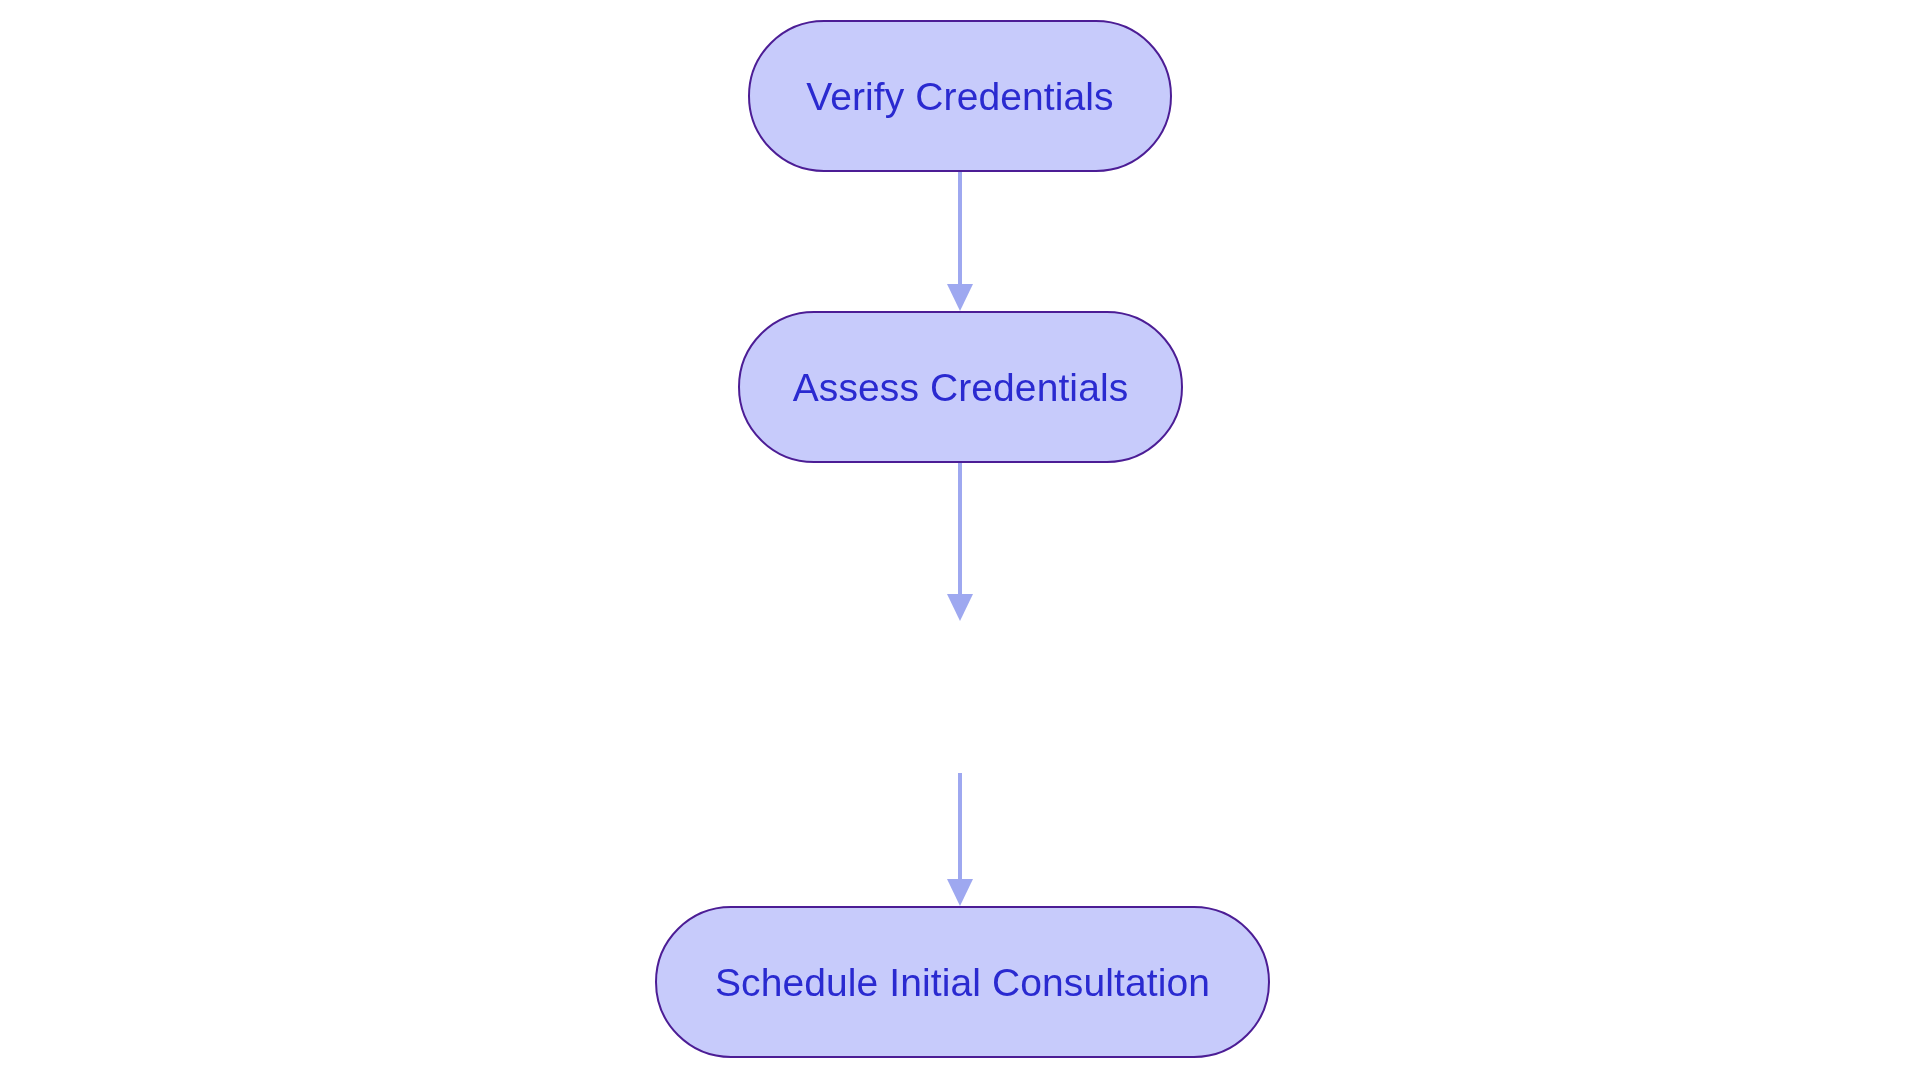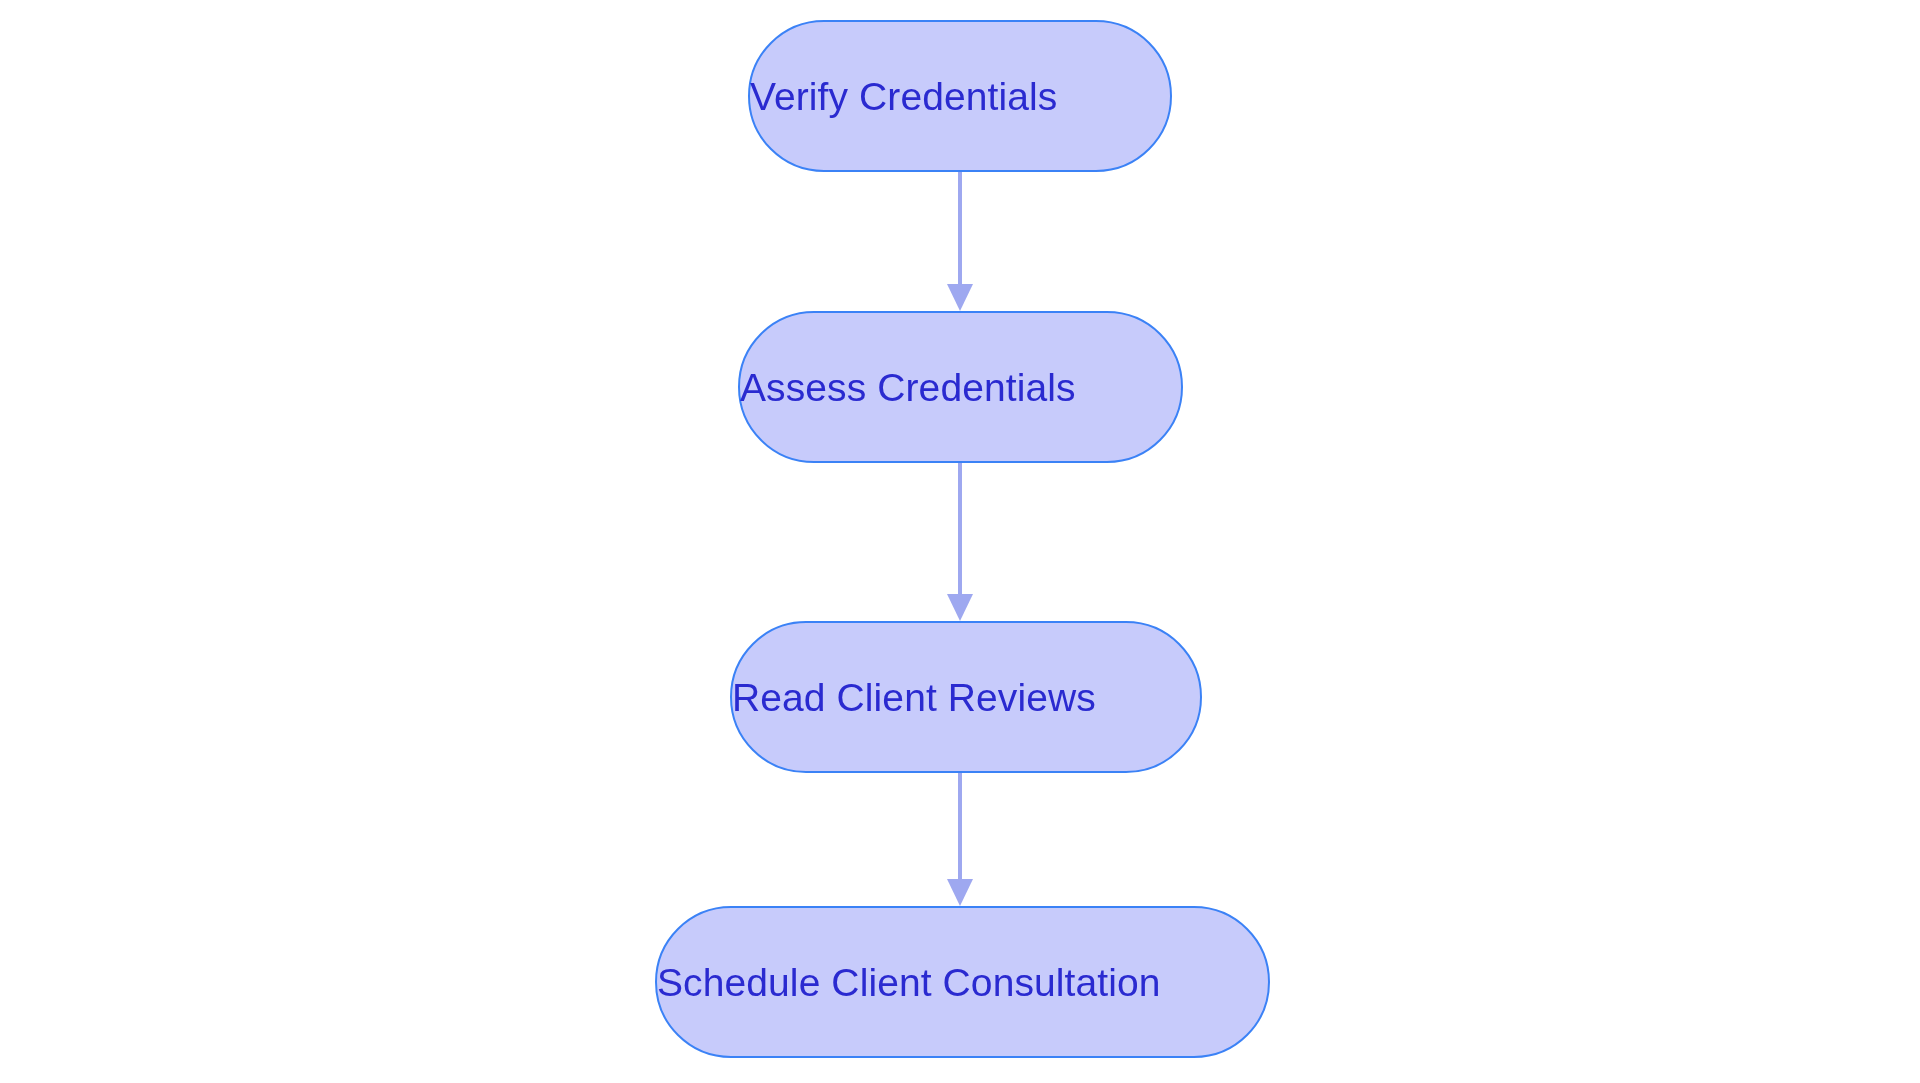--- a/index.html
+++ b/index.html
@@ -21,23 +21,23 @@
     height: 1083px;
     background: #ffffff;
   }
 
   
   .node {
     position: absolute;
     box-sizing: border-box;
     display: flex;
     align-items: center;
-    justify-content: flex-start;
+    justify-content: center;
     background: #c7cbfb;
-    border: 2px solid #3b82f6;
+    border: 2px solid #4c1d95;
     border-radius: 76px;
     color: #2a2ad0;
     -webkit-font-smoothing: antialiased;
   }
   .node-label {
     font-family: "Liberation Sans", sans-serif;
     font-size: 39px;
     font-weight: 400;
     letter-spacing: 0.1px;
     line-height: 1;
@@ -95,28 +95,25 @@
     <span class="node-label">Assess Credentials</span>
   </div>
 
   <div class="connector" id="connector-2">
     <svg width="26" height="158" viewBox="0 0 26 158">
       <line x1="13" y1="0" x2="13" y2="135" stroke="#9ea8f0" stroke-width="4"></line>
       <polygon points="0,131 26,131 13,158" fill="#9ea8f0"></polygon>
     </svg>
   </div>
 
-  <div class="node" id="node-read-client-reviews">
-    <span class="node-label">Read Client Reviews</span>
-  </div>
 
   <div class="connector" id="connector-3">
     <svg width="26" height="133" viewBox="0 0 26 133">
       <line x1="13" y1="0" x2="13" y2="110" stroke="#9ea8f0" stroke-width="4"></line>
       <polygon points="0,106 26,106 13,133" fill="#9ea8f0"></polygon>
     </svg>
   </div>
 
   <div class="node" id="node-schedule-initial-consultation">
-    <span class="node-label">Schedule Client Consultation</span>
+    <span class="node-label">Schedule Initial Consultation</span>
   </div>
 
 </div>
 
 </body></html>

